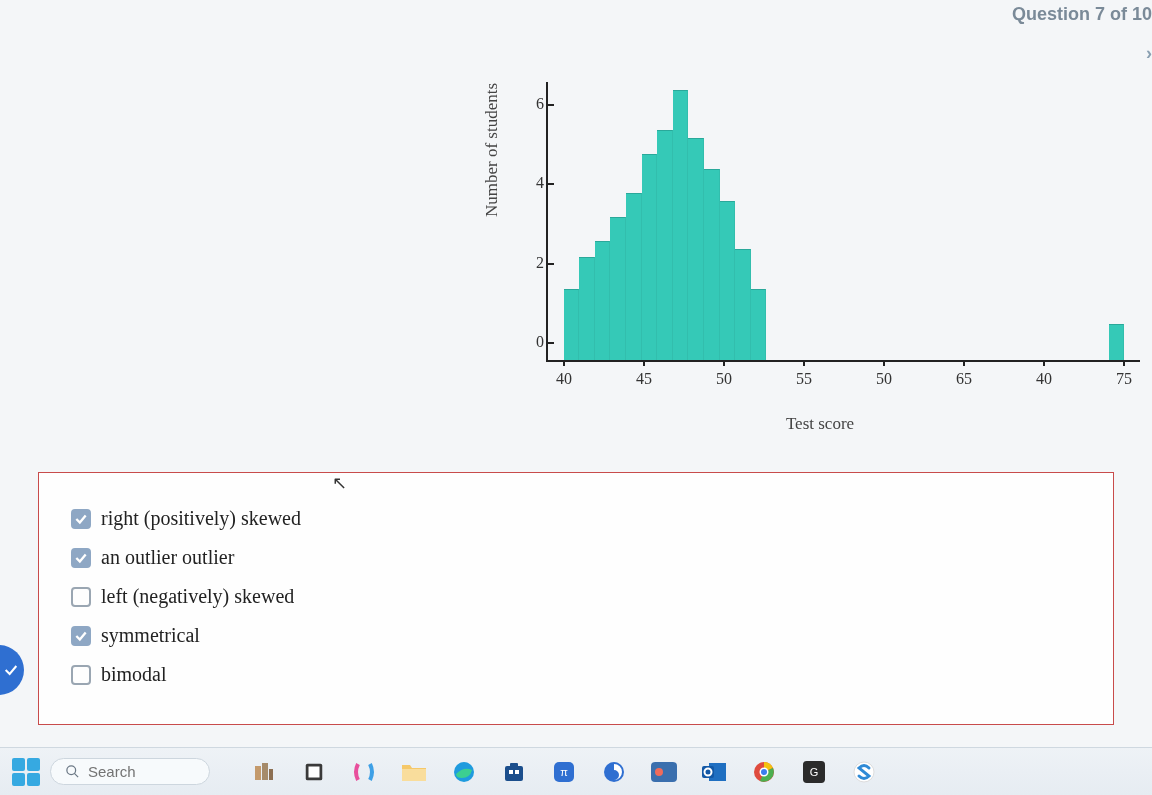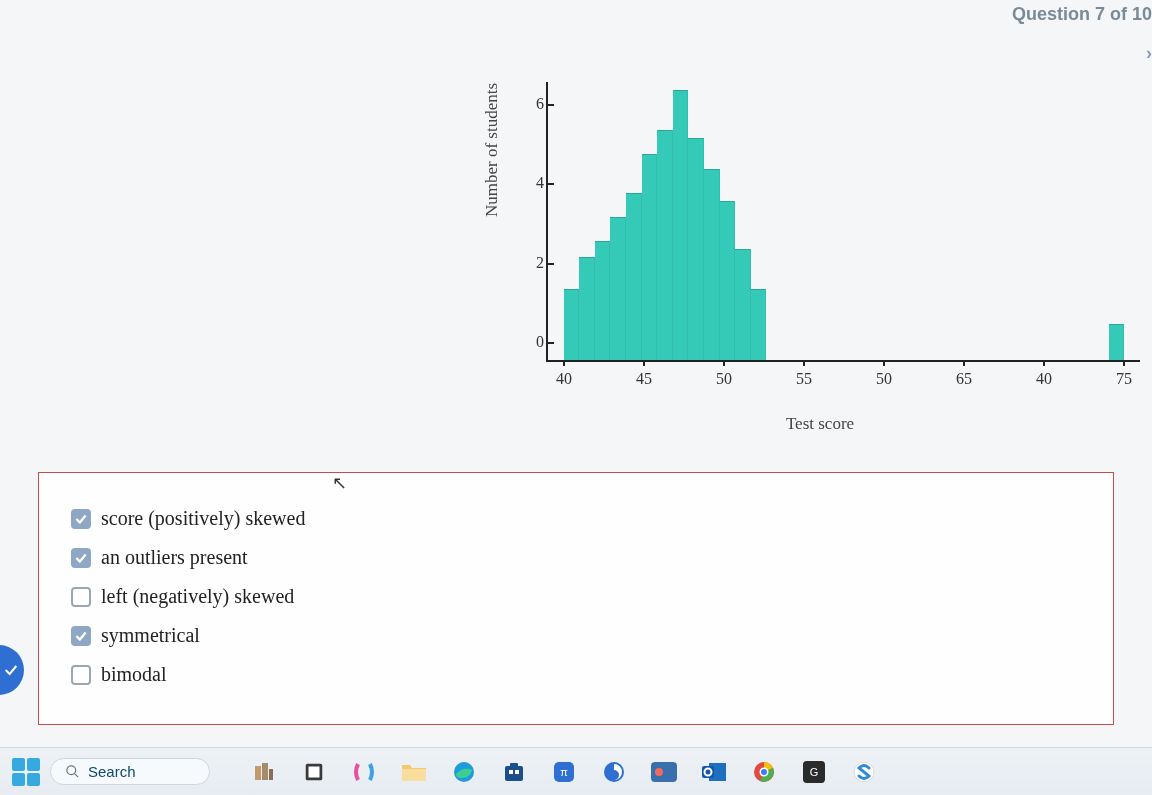--- a/index.html
+++ b/index.html
@@ -185,21 +185,21 @@
   .start div { border-radius: 2px; }
   .searchbox {
     display: flex;
     align-items: center;
     gap: 8px;
     background: #f7fafc;
     border: 1px solid #cdd6de;
     border-radius: 18px;
     padding: 4px 14px;
     width: 160px;
-    color: #0c4a6e;
+    color: #737373;
     font-size: 15px;
     cursor: text;
   }
   .tb-icons {
     display: flex;
     align-items: center;
     gap: 22px;
     margin-left: 30px;
   }
   .tb-icon {
@@ -297,29 +297,29 @@
 </div>
 
 <div class="question-box">
   <div id="opts">
       <div class="opt">
         <div class="cb checked">
           <svg viewBox="0 0 24 24" fill="none" stroke="#fff" stroke-width="4">
             <polyline points="4,12 10,18 20,6"></polyline>
           </svg>
         </div>
-        <span>score (positively) skewed</span>
+        <span>right (positively) skewed</span>
       </div>
       <div class="opt">
         <div class="cb checked">
           <svg viewBox="0 0 24 24" fill="none" stroke="#fff" stroke-width="4">
             <polyline points="4,12 10,18 20,6"></polyline>
           </svg>
         </div>
-        <span>an outliers present</span>
+        <span>an outlier outlier</span>
       </div>
       <div class="opt">
         <div class="cb"></div>
         <span>left (negatively) skewed</span>
       </div>
       <div class="opt">
         <div class="cb checked">
           <svg viewBox="0 0 24 24" fill="none" stroke="#fff" stroke-width="4">
             <polyline points="4,12 10,18 20,6"></polyline>
           </svg>

